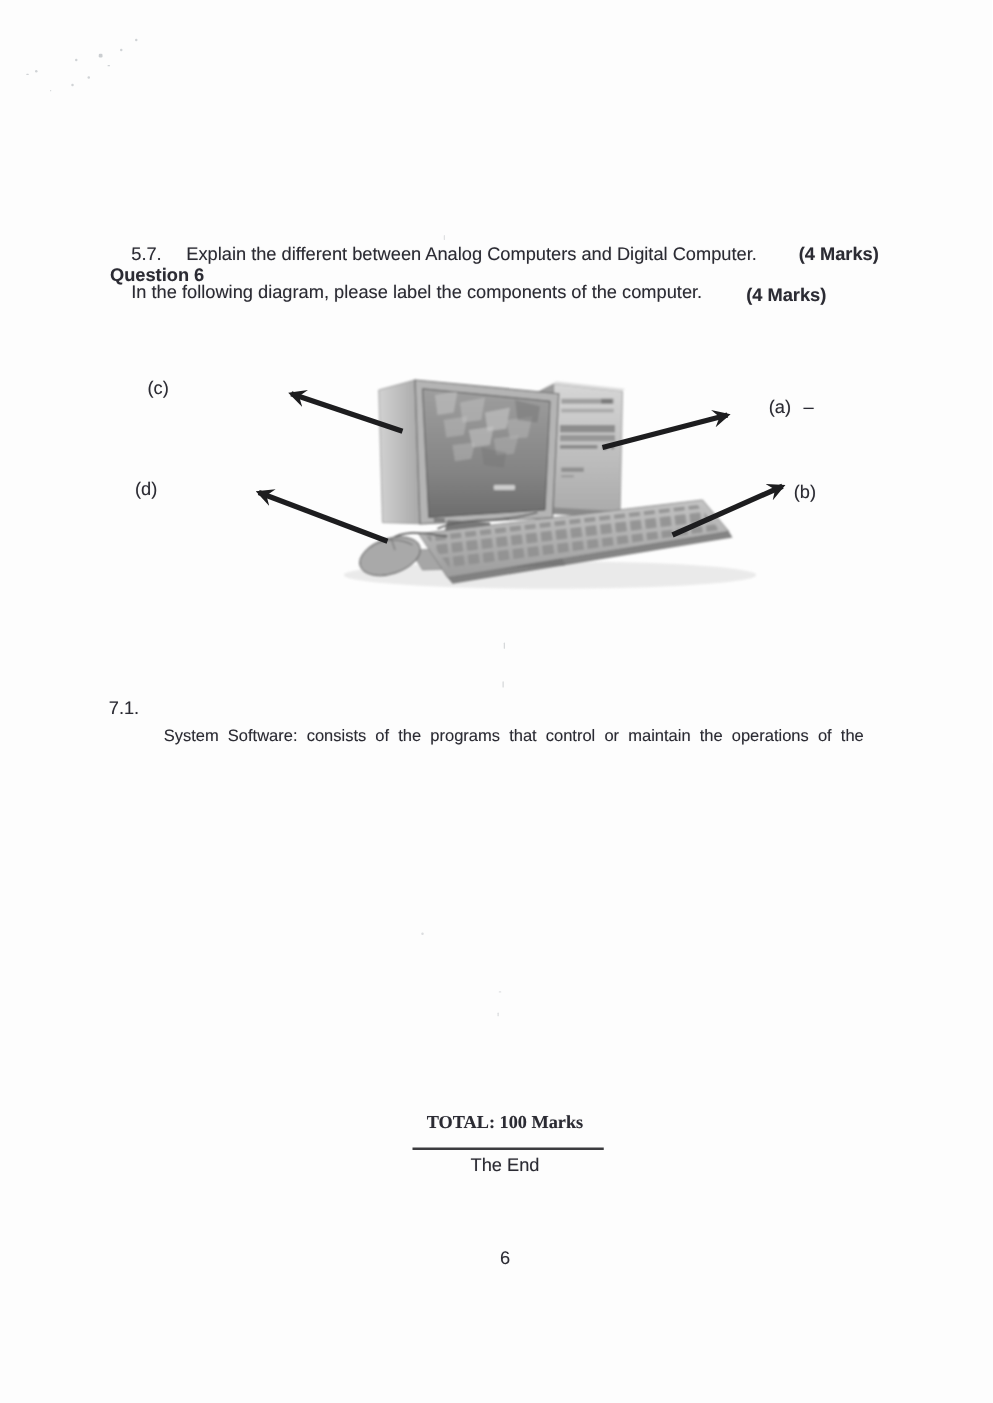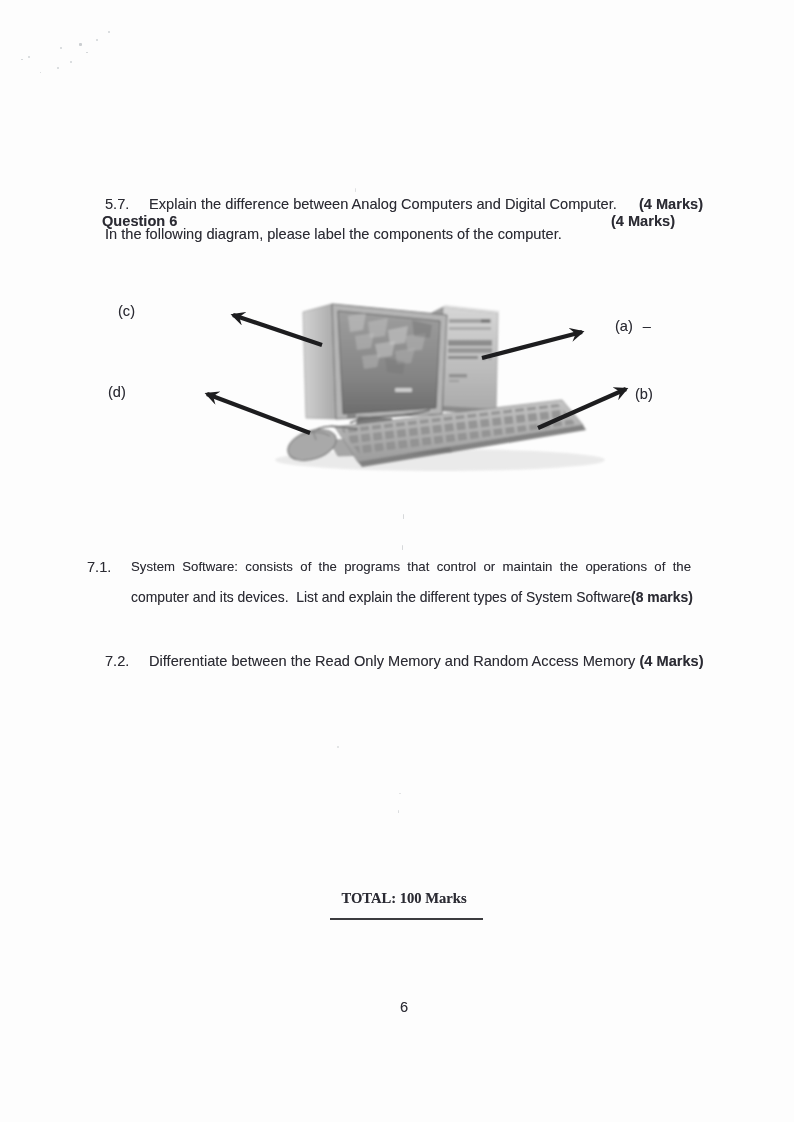--- a/index.html
+++ b/index.html
@@ -23,21 +23,21 @@
     width:560px;
     text-align:justify;
     text-align-last:justify;
     font-size:13.2px;
     line-height:30px;
   }
   .line2row{
     width:560px;display:flex;align-items:baseline;
     font-size:13.9px;line-height:30px;
   }
-  .item-lines{display:flex;flex-direction:column;}
+  .item-lines{display:flex;flex-direction:column;margin-top:22px;}
   .center598{left:105px;width:598px;text-align:center;}
   .diagram-label{position:absolute;white-space:pre;font-size:14.6px;color:#2b2b33;}
   .speck{position:absolute;background:#9aa0a6;opacity:.45;border-radius:1px;}
   .total-line{position:absolute;left:330px;top:918px;width:153px;border-top:2px solid #3c3c3f;}
   svg{display:block;}
 </style>
 </head>
 <body>
 
 <div class="page">
@@ -56,25 +56,25 @@
     <div class="speck" style="left:355px;top:188px;width:1px;height:4px;opacity:.3;"></div>
     <div class="speck" style="left:403px;top:514px;width:1px;height:5px;opacity:.4;"></div>
     <div class="speck" style="left:402px;top:545px;width:1px;height:5px;opacity:.4;"></div>
     <div class="speck" style="left:337px;top:746px;width:2px;height:2px;opacity:.35;"></div>
     <div class="speck" style="left:399px;top:793px;width:2px;height:1px;opacity:.3;"></div>
     <div class="speck" style="left:398px;top:810px;width:1px;height:3px;opacity:.35;"></div>
   </div>
 
   <div class="abs row" style="left:105px;top:164px;width:598px;margin-top:32px;">
     <span class="num">5.7.</span>
-    <span>Explain the difference between Analog Computers and Digital Computer.</span>
+    <span>Explain the different between Analog Computers and Digital Computer.</span>
     <span class="marks">(4 Marks)</span>
   </div>
 
-  <div class="abs row" style="left:102px;top:213px;width:573px;">
+  <div class="abs row" style="left:88px;top:213px;width:573px;flex-direction:column;">
     <span class="b">Question 6</span>
     <span class="marks">(4 Marks)</span>
   </div>
 
   <div class="abs" style="left:105px;top:226px;width:598px;">In the following diagram, please label the components of the computer.</div>
 
   <div class="abs" style="left:100px;top:288px;width:610px;height:195px;">
 
     <svg width="610" height="195" viewBox="0 0 610 195">
       <defs>
@@ -179,30 +179,23 @@
     <div class="diagram-label" style="left:515px;top:30px;"><span>(a)</span><span style="margin-left:10px;">–</span></div>
     <div class="diagram-label" style="left:8px;top:96px;">(d)</div>
     <div class="diagram-label" style="left:535px;top:98px;">(b)</div>
   </div>
 
 
   <div class="abs row" style="left:87px;top:552px;width:604px;align-items:flex-start;">
     <span class="num" style="line-height:30px;">7.1.</span>
     <span class="item-lines">
       <span class="justify1">System Software: consists of the programs that control or maintain the operations of the</span>
-      <span class="line2row">
-        <span class="pre">computer and its devices.  List and explain the different types of System Software</span>
-        <span class="marks">(8 marks)</span>
-      </span>
     </span>
   </div>
 
-  <div class="abs row" style="left:105px;top:653px;width:604px;">
-    <span class="num">7.2.</span>
-    <span><span>Differentiate between the Read Only Memory and Random Access Memory</span> <span class="b">(4 Marks)</span></span>
-  </div>
 
   <div class="abs center598 b" style="top:890px;font-family:Liberation Serif, serif;">TOTAL: 100 Marks</div>
   <div class="total-line"></div>
+  <div class="abs center598" style="top:925px;">The End</div>
 
   <div class="abs center598" style="top:999px;">6</div>
 
 </div>
 
 </body></html>

